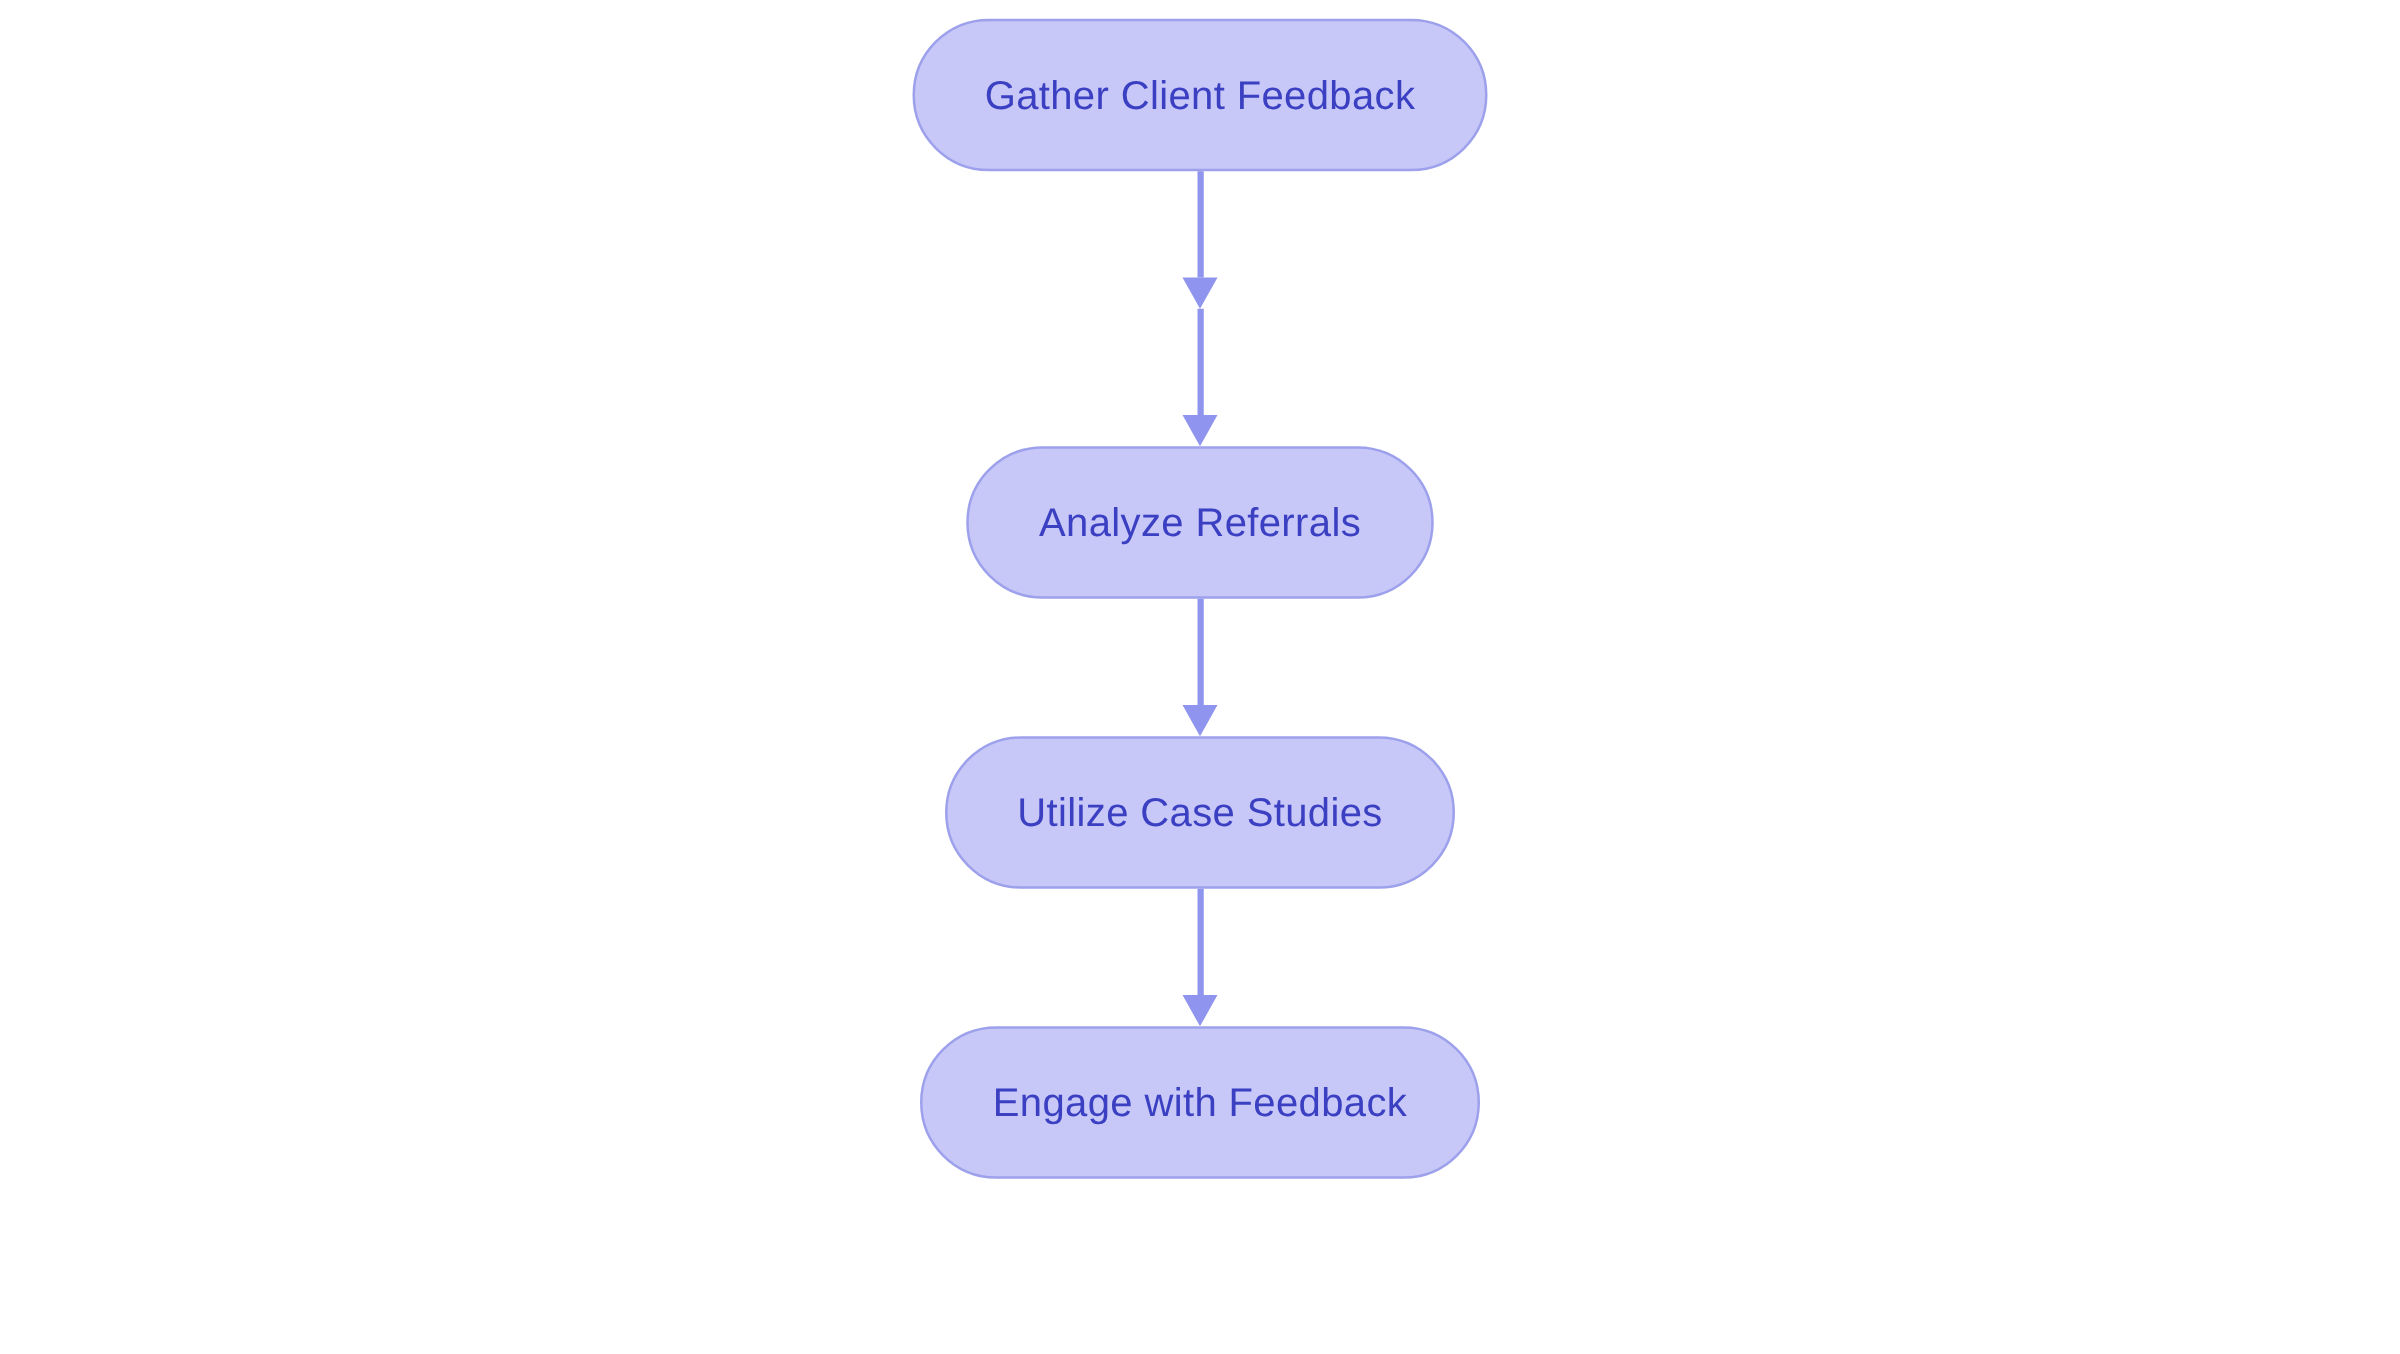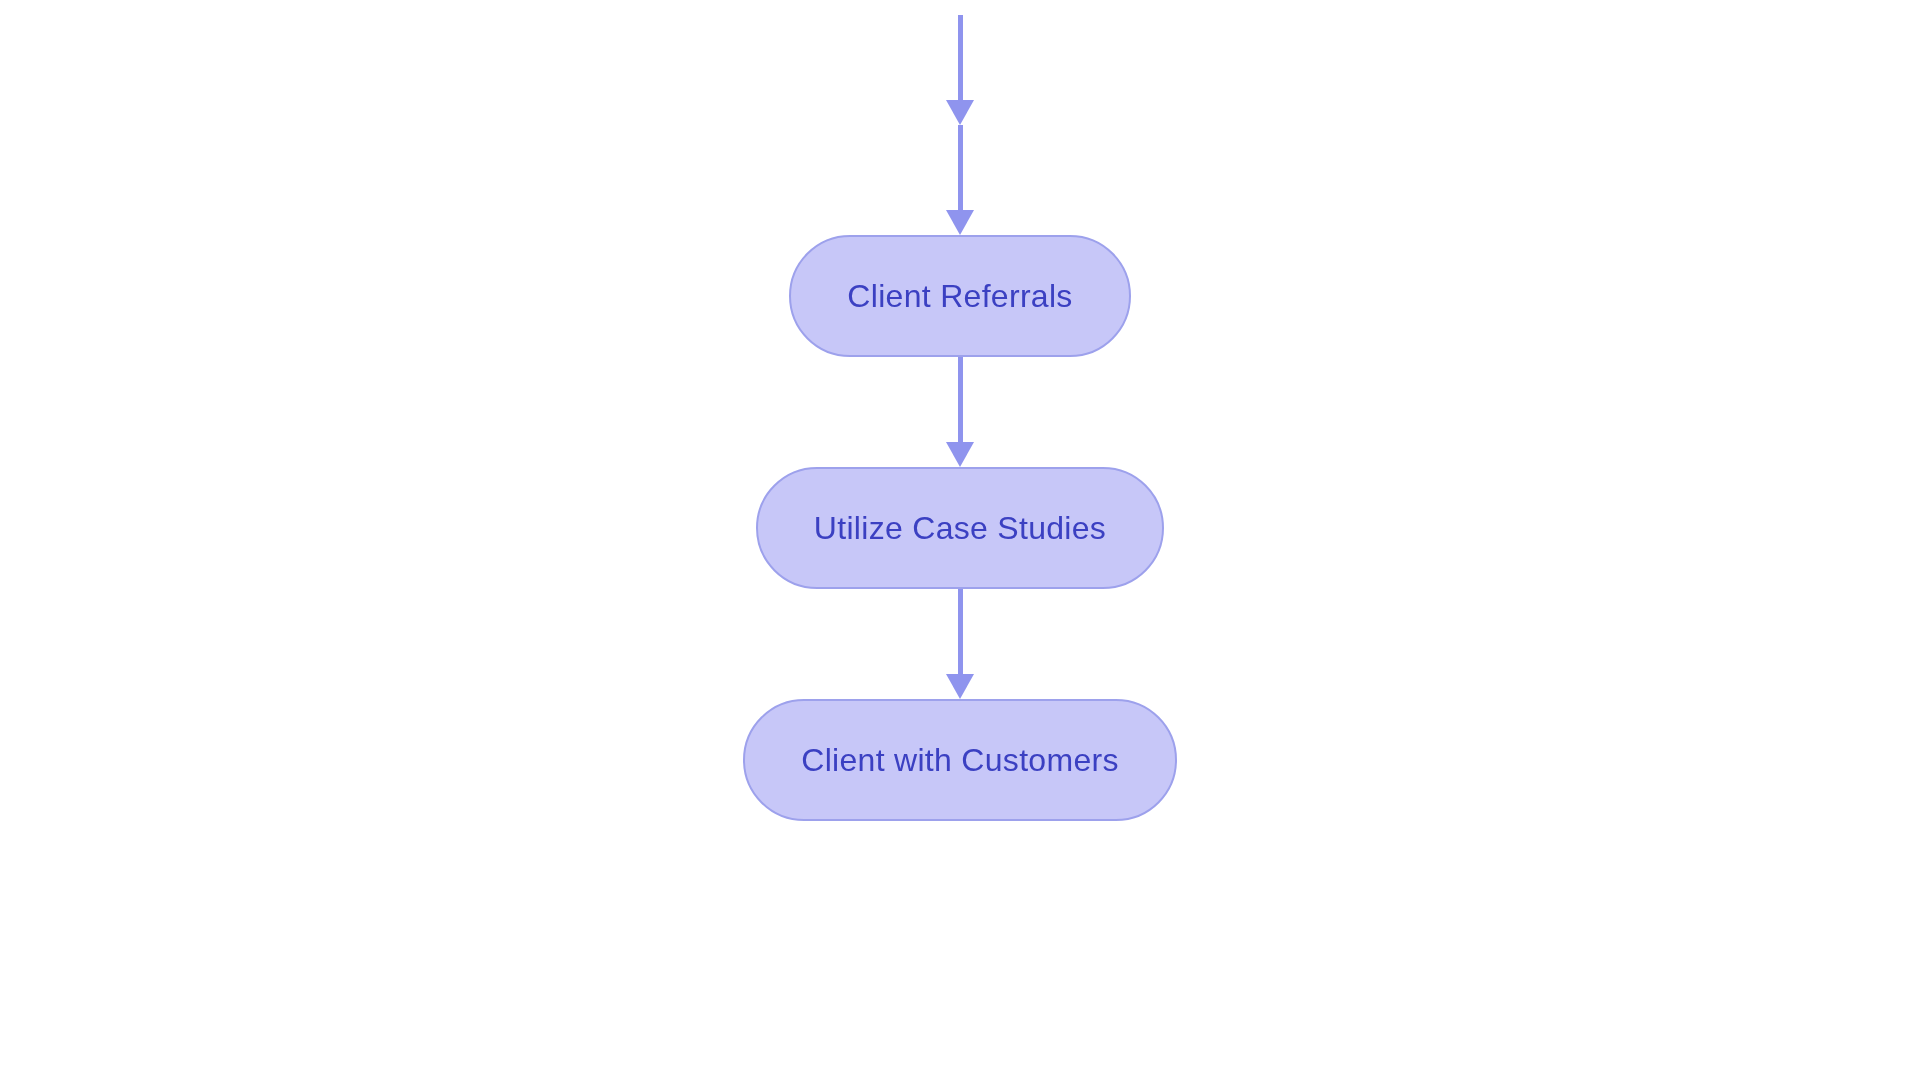--- a/index.html
+++ b/index.html
@@ -59,48 +59,51 @@
     border-right: 14px solid transparent;
     border-top: 25px solid var(--arrow, #8f94ee);
   }
 </style>
 </head>
 <body>
 
 <div class="canvas" style="--bg: #ffffff; --node-fill: #c7c7f8; --node-border: #9da1ec; --node-text: #3b40c2; --arrow: #8f94ee;">
   <div class="flow">
 
+    <div class="node">
+      <span>Gather Client Feedback</span>
+    </div>
 
     <div class="connector">
       <div class="stem"></div>
       <div class="head"></div>
     </div>
 
 
     <div class="connector">
       <div class="stem"></div>
       <div class="head"></div>
     </div>
 
     <div class="node">
-      <span>Client Referrals</span>
+      <span>Analyze Referrals</span>
     </div>
 
     <div class="connector">
       <div class="stem"></div>
       <div class="head"></div>
     </div>
 
     <div class="node">
       <span>Utilize Case Studies</span>
     </div>
 
     <div class="connector">
       <div class="stem"></div>
       <div class="head"></div>
     </div>
 
     <div class="node">
-      <span>Client with Customers</span>
+      <span>Engage with Feedback</span>
     </div>
 
   </div>
 </div>
 
 </body></html>

